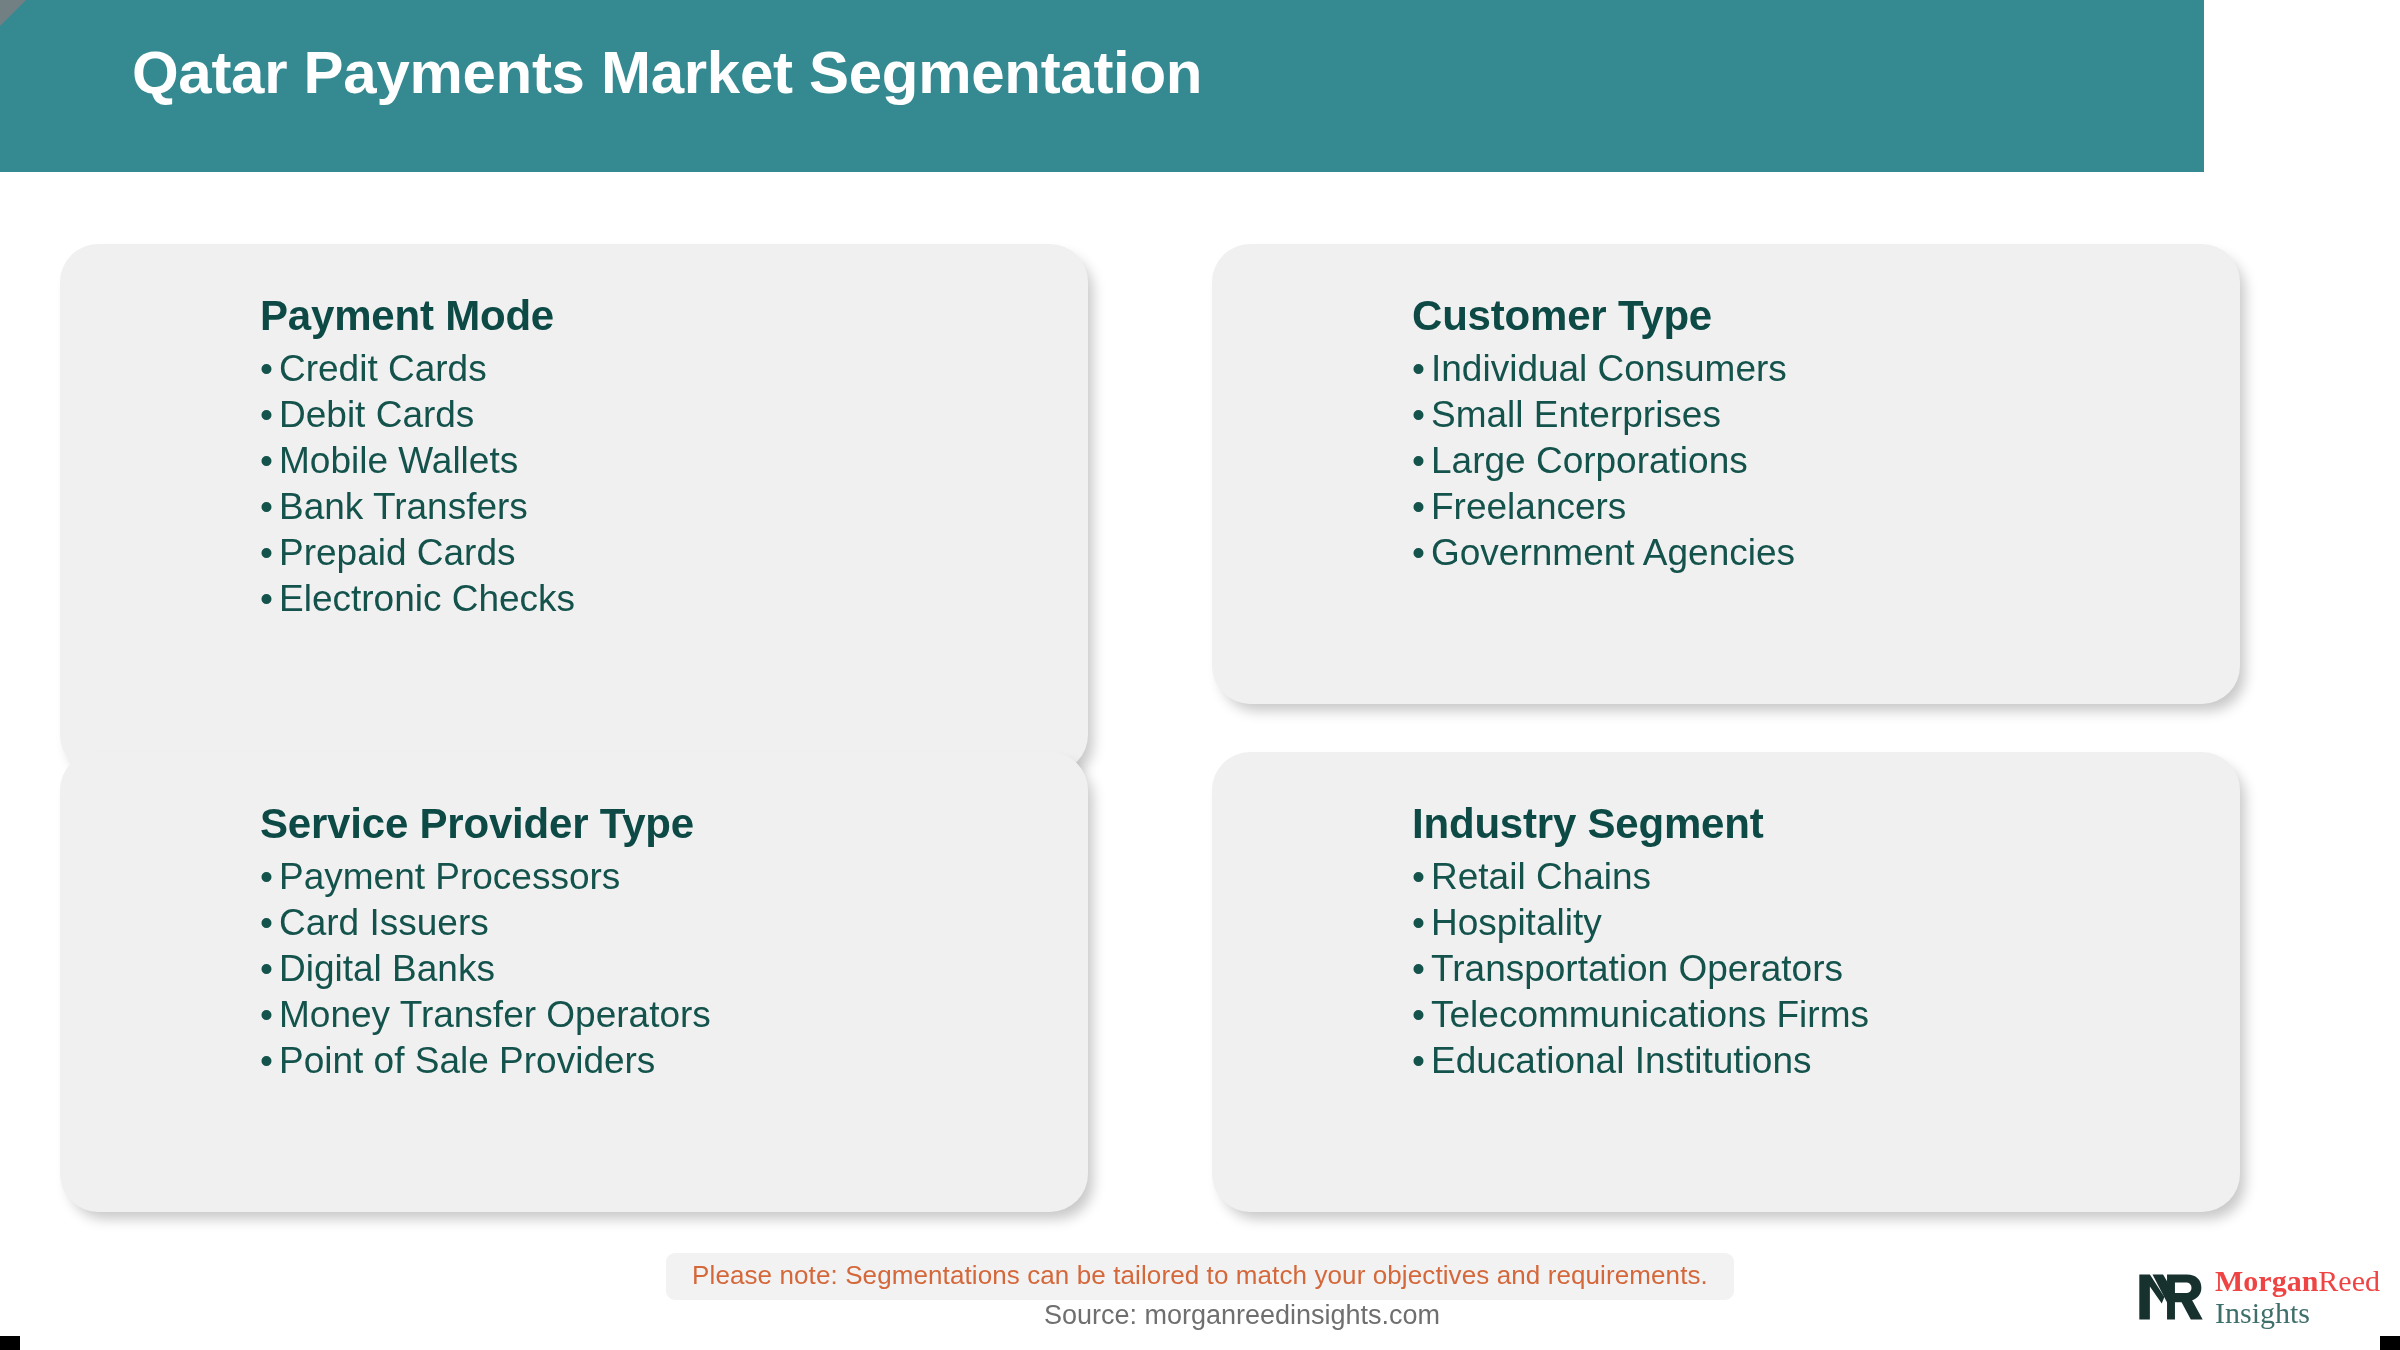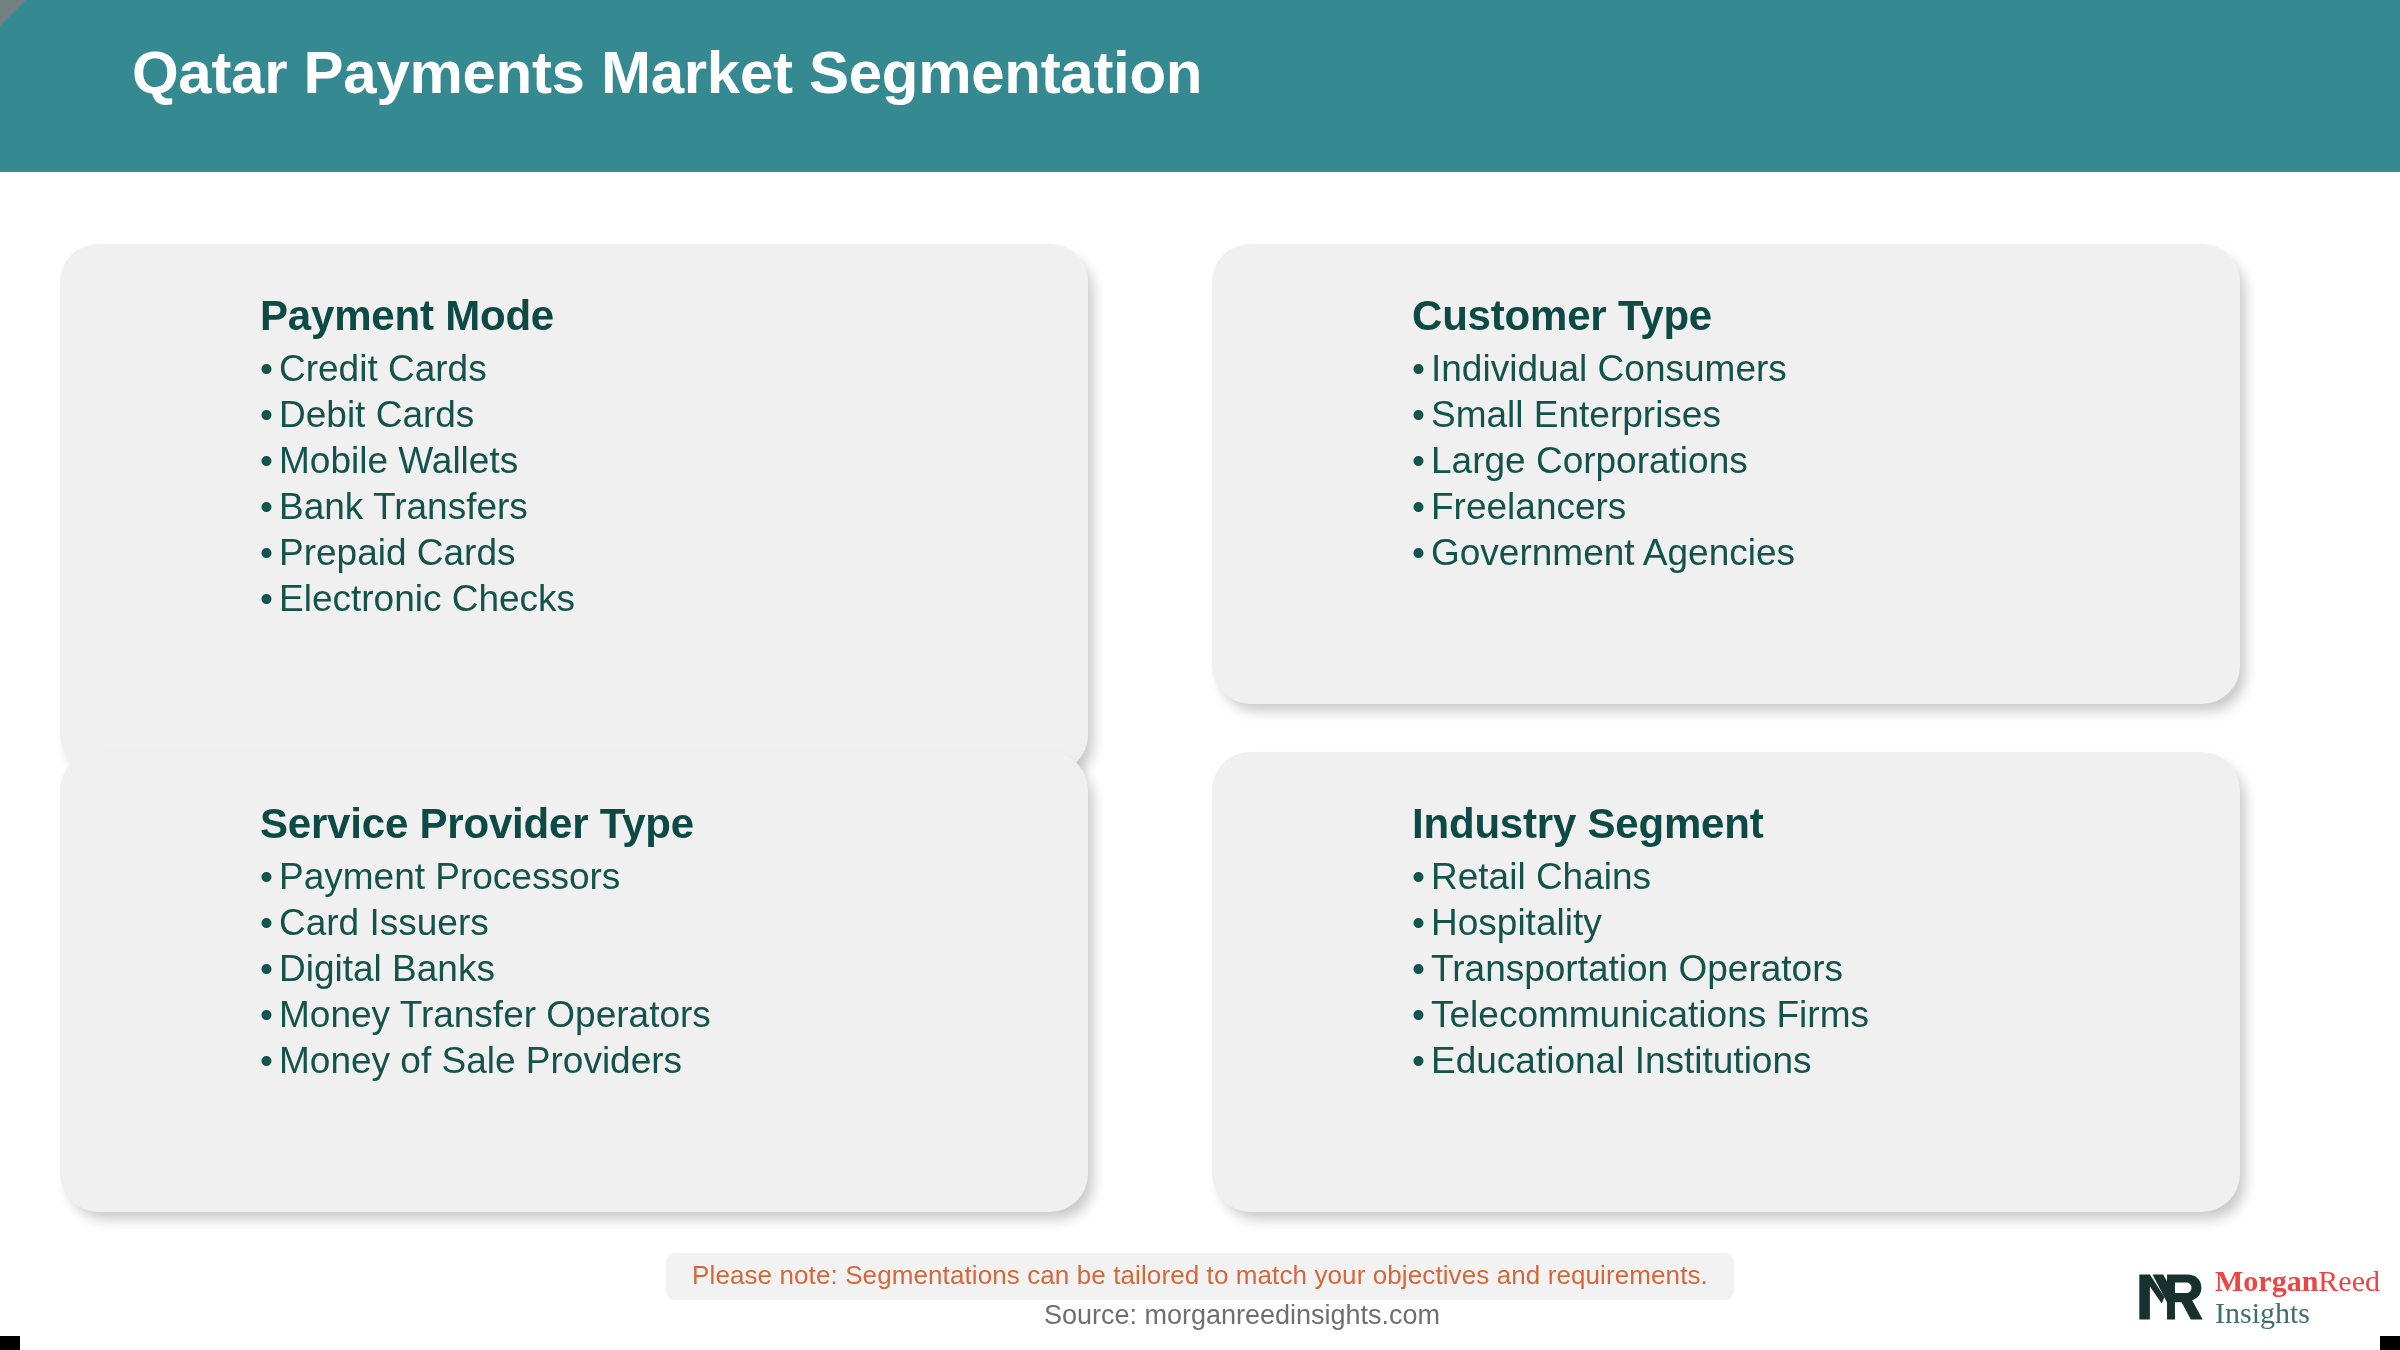--- a/index.html
+++ b/index.html
@@ -17,21 +17,21 @@
     height: 1350px;
     background: #ffffff;
     overflow: hidden;
   }
 
   
   #header-band {
     position: absolute;
     left: 0;
     top: 0;
-    width: 2400px;
+    width: 2204px;
     height: 172px;
     background: #358a91;
   }
   #header-corner-fold {
     position: absolute;
     left: 0;
     top: 0;
     width: 0;
     height: 0;
     border-top: 26px solid #7d7d80;
@@ -264,21 +264,21 @@
           <li>
               <span class="bullet-glyph">•</span>
               <span>Digital Banks</span>
             </li>
           <li>
               <span class="bullet-glyph">•</span>
               <span>Money Transfer Operators</span>
             </li>
           <li>
               <span class="bullet-glyph">•</span>
-              <span>Money of Sale Providers</span>
+              <span>Point of Sale Providers</span>
             </li>
         </ul>
       </div>
     </div>
 
     <div class="card" id="card-3">
       <div class="card-inner">
         <div class="card-title">Industry Segment</div>
         <ul class="card-list">
           <li>

